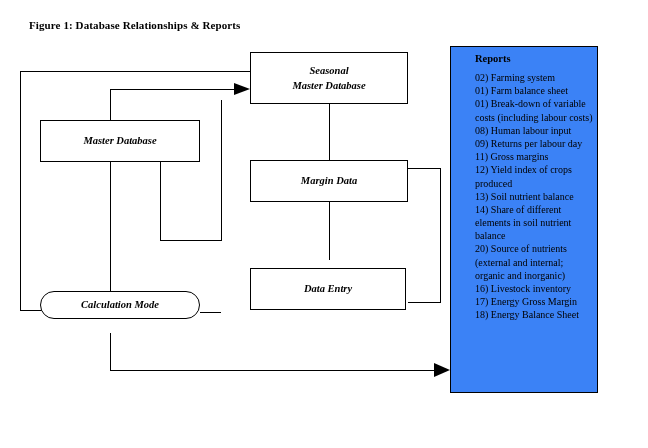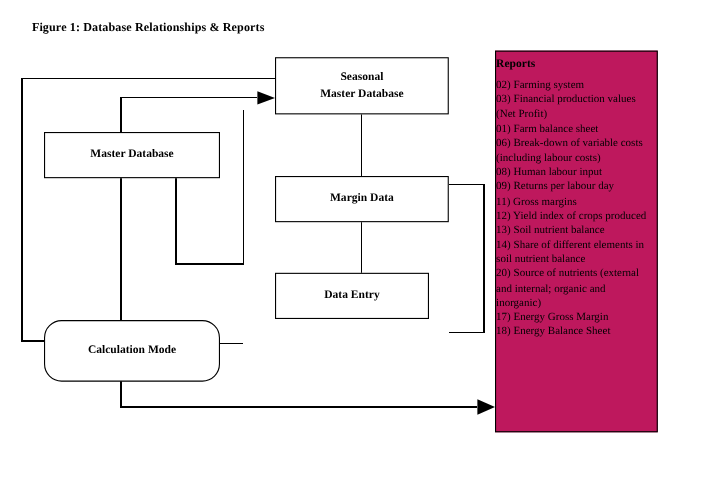--- a/index.html
+++ b/index.html
@@ -38,38 +38,39 @@
     border: 1px solid #000000;
     background: #ffffff;
     display: flex;
     align-items: center;
     justify-content: center;
     text-align: center;
     font-size: 10.5px;
     font-weight: bold;
     line-height: 1.45;
     z-index: 3;
+    font-style: italic;
   }
   #node-seasonal   { left: 250px; top: 52px;  width: 158px; height: 52px; }
   #node-visit      { left: 250px; top: 160px; width: 158px; height: 42px; }
-  #node-dataentry  { left: 250px; top: 248px; width: 140px; height: 42px; }
+  #node-dataentry  { left: 250px; top: 268px; width: 156px; height: 42px; }
   #node-master     { left: 40px;  top: 120px; width: 160px; height: 42px; }
-  #node-calc       { left: 40px;  top: 291px; width: 160px; height: 56px; border-radius: 16px; }
+  #node-calc       { left: 40px;  top: 291px; width: 160px; height: 28px; border-radius: 16px; }
 
   #reports-panel {
     position: absolute;
     left: 450px;
     top: 46px;
     width: 148px;
     height: 347px;
     box-sizing: border-box;
     border: 1px solid #000000;
-    background: #be185d;
+    background: #3b82f6;
     z-index: 3;
-    padding: 6px 4px 0 0;
+    padding: 6px 4px 0 24px;
     overflow: hidden;
   }
   #reports-title {
     font-size: 10.5px;
     font-weight: bold;
     margin-bottom: 7px;
   }
   #reports-list {
     list-style: none;
     margin: 0;
@@ -133,26 +134,26 @@
 </div>
 
 <div class="node" id="node-calc">
   <span>Calculation Mode</span>
 </div>
 
 <div id="reports-panel">
   <div id="reports-title">Reports</div>
   <ul id="reports-list">
       <li>02) Farming system</li>
-      <li>03) Financial production values (Net Profit)</li>
       <li>01) Farm balance sheet</li>
-      <li>06) Break-down of variable costs (including labour costs)</li>
+      <li>01) Break-down of variable costs (including labour costs)</li>
       <li>08) Human labour input</li>
       <li>09) Returns per labour day</li>
       <li>11) Gross margins</li>
       <li>12) Yield index of crops produced</li>
       <li>13) Soil nutrient balance</li>
       <li>14) Share of different elements in soil nutrient balance</li>
       <li>20) Source of nutrients (external and internal; organic and inorganic)</li>
+      <li>16) Livestock inventory</li>
       <li>17) Energy Gross Margin</li>
       <li>18) Energy Balance Sheet</li>
     </ul>
 </div>
 
 </body></html>

